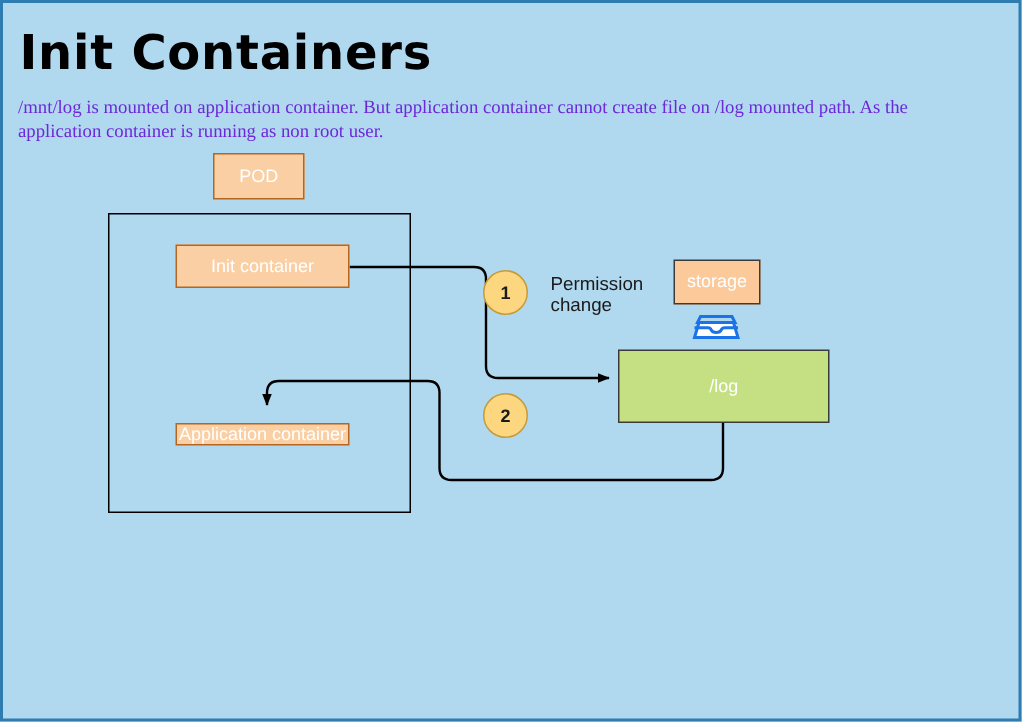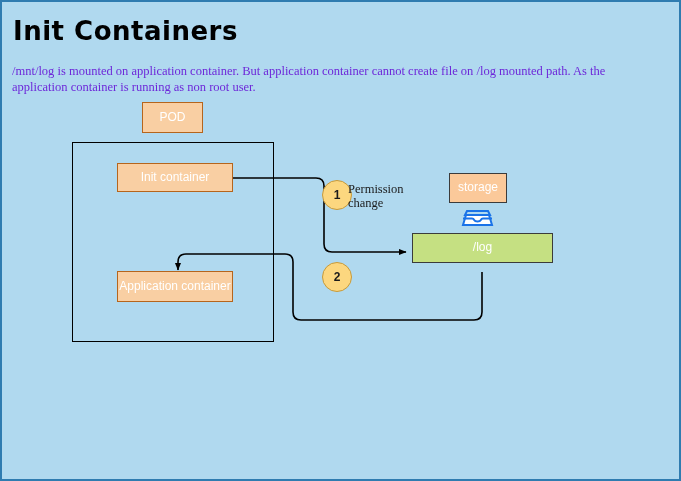--- a/index.html
+++ b/index.html
@@ -21,21 +21,21 @@
     background: #b0d9ef;
     border: 2px solid #2f7cb0;
     overflow: hidden;
   }
   #page-title {
     position: absolute;
     left: 11px;
     top: 14px;
     font-family: "DejaVu Sans", sans-serif;
     font-weight: bold;
-    font-size: 26px;
+    font-size: 32px;
     letter-spacing: 0.5px;
     color: #000000;
     white-space: nowrap;
   }
   #description {
     position: absolute;
     left: 10px;
     top: 62px;
     width: 632px;
     font-family: "Liberation Serif", serif;
@@ -72,23 +72,23 @@
     left: 70px;
     top: 140px;
     width: 202px;
     height: 200px;
     box-sizing: border-box;
     border: 1.5px solid #000000;
     background: transparent;
   }
   #pod-box   { left: 140px; top: 100px;  width: 61px;  height: 31px; }
   #init-box  { left: 115px; top: 161px;  width: 116px; height: 29px; }
-  #app-box   { left: 115px; top: 269px;  width: 116px; height: 31px; }
+  #app-box   { left: 115px; top: 280px;  width: 116px; height: 15px; }
   #storage-box { left: 447px; top: 171px; width: 58px; height: 30px; }
-  #log-box   { left: 410px; top: 231px;  width: 141px; height: 30px; }
+  #log-box   { left: 410px; top: 231px;  width: 141px; height: 49px; }
 
   #storage-icon {
     position: absolute;
     left: 459px;
     top: 207px;
     width: 33px;
     height: 17px;
   }
   .step-circle {
     position: absolute;
@@ -109,21 +109,21 @@
   #step-1-circle { left: 320px; top: 178px; }
   #step-2-circle { left: 320px; top: 260px; }
   .step-label {
     position: absolute;
     font-family: "Liberation Sans", sans-serif;
     font-size: 12.5px;
     color: #1a1a1a;
     line-height: 1.15;
     white-space: pre-line;
   }
-  #step-1-label { left: 346px; top: 180px; font-family: Liberation Serif, serif; }
+  #step-1-label { left: 365px; top: 180px; }
   #step-2-label { left: 352px; top: 261px; }
 
   #connectors {
     position: absolute;
     left: 0;
     top: 0;
     width: 681px;
     height: 481px;
     pointer-events: none;
   }

